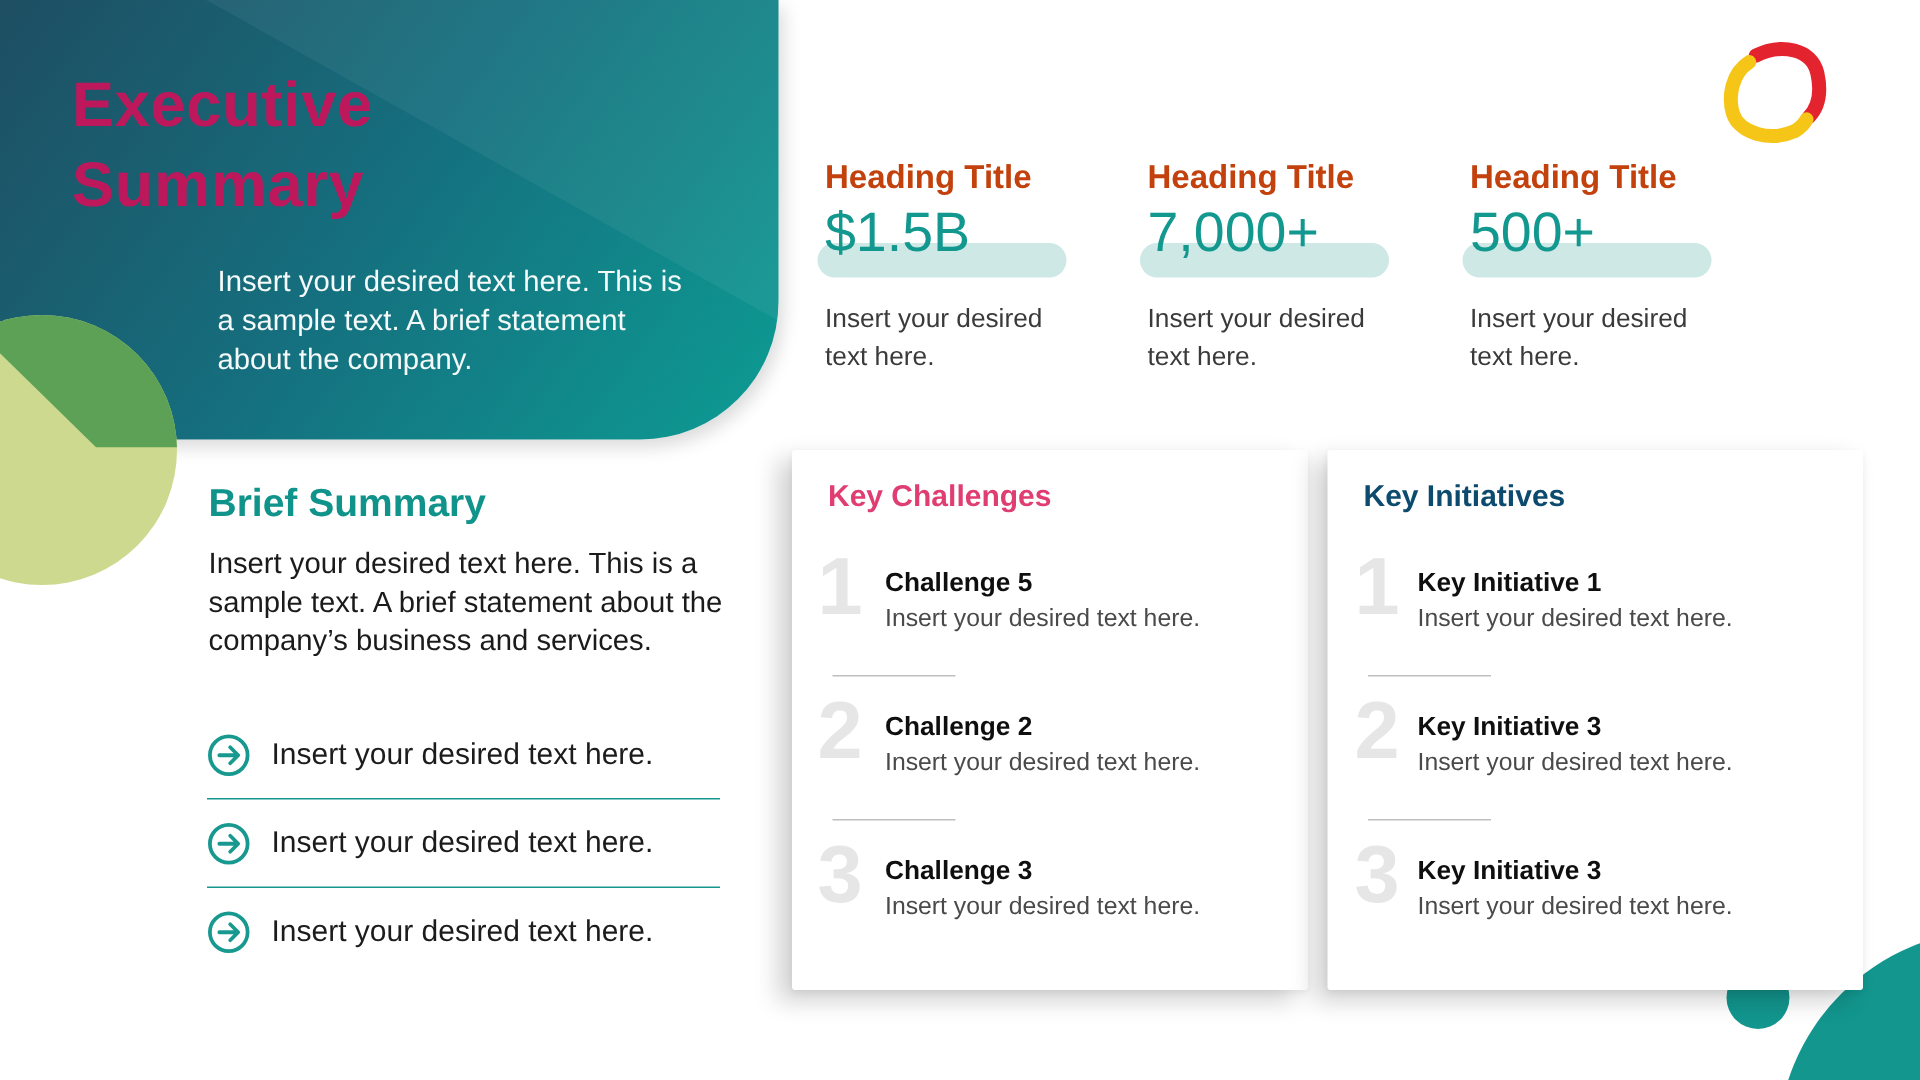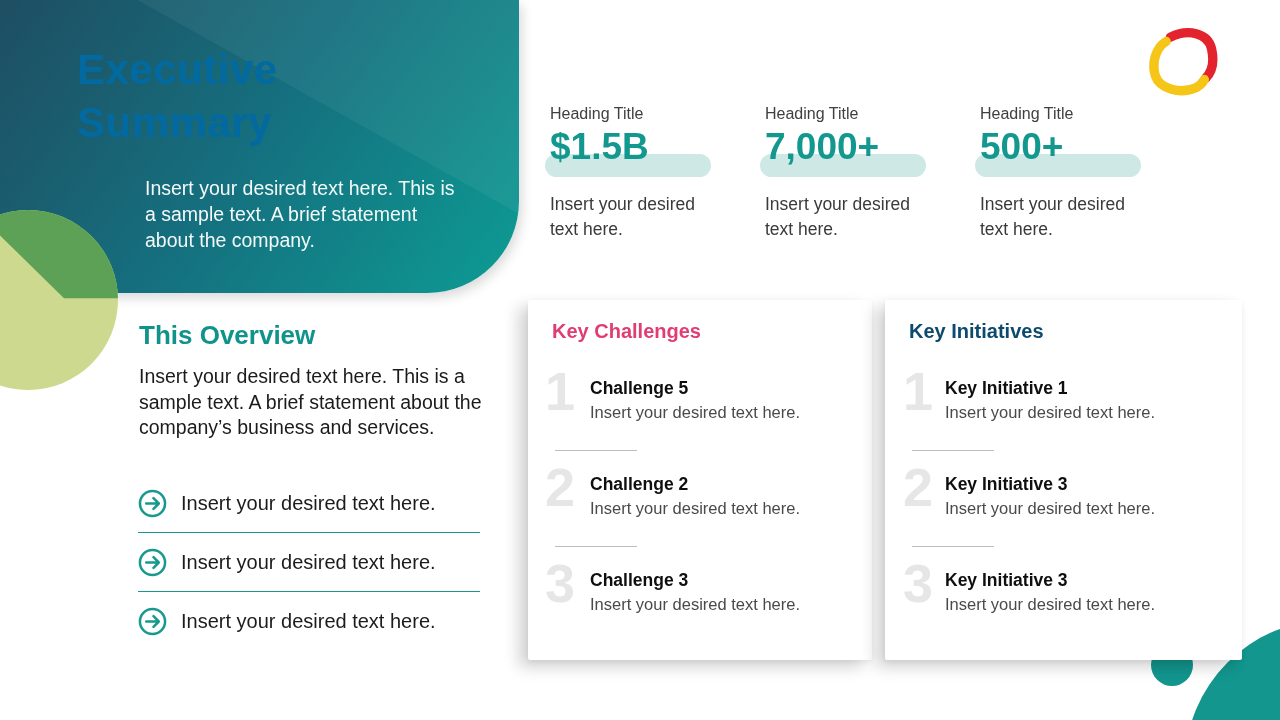--- a/index.html
+++ b/index.html
@@ -14,22 +14,22 @@
     border-bottom-right-radius:92px;
     box-shadow:3px 5px 12px rgba(0,0,0,.15);
     z-index:2;
   }
   .panel-sheen{
     position:absolute;inset:0;border-bottom-right-radius:92px;
     clip-path:polygon(26.5% 0,100% 0,100% 73%);
     background:rgba(255,255,255,.055);
   }
   .panel-title{
-    position:absolute;left:77px;top:44px;width:320px;z-index:4;
-    color:#0369a1;font-size:42px;font-weight:700;line-height:1.26;letter-spacing:.5px;
+    position:absolute;left:48px;top:44px;width:320px;z-index:4;
+    color:#be185d;font-size:42px;font-weight:700;line-height:1.26;letter-spacing:.5px;
   }
   .panel-subtitle{
     position:absolute;left:145px;top:176px;width:322px;z-index:4;
     color:#f4f9f9;font-size:19.5px;line-height:1.33;
   }
   
   .green-circle{
     position:absolute;left:-62px;top:210px;width:180px;height:180px;border-radius:50%;
     background:#cdd98f;z-index:3;
   }
@@ -43,27 +43,27 @@
     background:#12968e;z-index:1;
   }
   .teal-circle-large{
     position:absolute;left:1185px;top:620px;width:290px;height:290px;border-radius:50%;
     background:#12968e;z-index:1;
   }
   .logo{position:absolute;left:1146px;top:26px;width:72px;height:74px;z-index:4;}
   
   .stat{position:absolute;top:104px;width:185px;z-index:1;}
   .stat.s1{left:550px;} .stat.s2{left:765px;} .stat.s3{left:980px;}
-  .stat-heading{font-size:16px;font-weight:400;color:#404040;line-height:1.25;}
+  .stat-heading{font-size:22px;font-weight:700;color:#c2410c;line-height:1.25;}
   .stat-value-wrap{position:relative;margin-top:4px;height:40px;}
   .stat-pill{
     position:absolute;left:-5px;top:26px;width:166px;height:23px;border-radius:12px;
     background:#cde8e5;z-index:0;
   }
-  .stat-value{position:relative;z-index:1;font-size:37px;font-weight:700;color:#13988f;line-height:1.05;}
+  .stat-value{position:relative;z-index:1;font-size:37px;font-weight:400;color:#13988f;line-height:1.05;}
   .stat-desc{margin-top:24px;width:152px;font-size:17.5px;line-height:1.45;color:#3a3a3a;}
   
   .ov-heading{
     position:absolute;left:139px;top:320px;z-index:4;
     font-size:26px;font-weight:700;color:#10938b;
   }
   .ov-body{
     position:absolute;left:139px;top:364px;width:354px;z-index:4;
     font-size:19.5px;line-height:1.31;color:#1b1b1b;
   }
@@ -138,21 +138,21 @@
   </div>
   <div class="stat s3">
     <div class="stat-heading">Heading Title</div>
     <div class="stat-value-wrap">
       <div class="stat-pill"></div>
       <div class="stat-value">500+</div>
     </div>
     <div class="stat-desc">Insert your desired text here.</div>
   </div>
 
-  <div class="ov-heading">This Overview</div>
+  <div class="ov-heading">Brief Summary</div>
   <div class="ov-body">Insert your desired text here. This is a sample text. A brief statement about the company’s business and services.</div>
   <div class="ov-list">
     <div class="ov-item">
       <span class="ov-icon">
         <svg viewBox="0 0 30 30" width="29" height="29">
             <circle cx="15" cy="15" r="13" fill="none" stroke="#18998f" stroke-width="2.6"></circle>
             <path d="M8.5 15 H20.5 M16 9.5 L21.5 15 L16 20.5" fill="none" stroke="#18998f" stroke-width="2.6" stroke-linejoin="round" stroke-linecap="round"></path>
           </svg>
       </span>
       <span class="ov-item-text">Insert your desired text here.</span>

